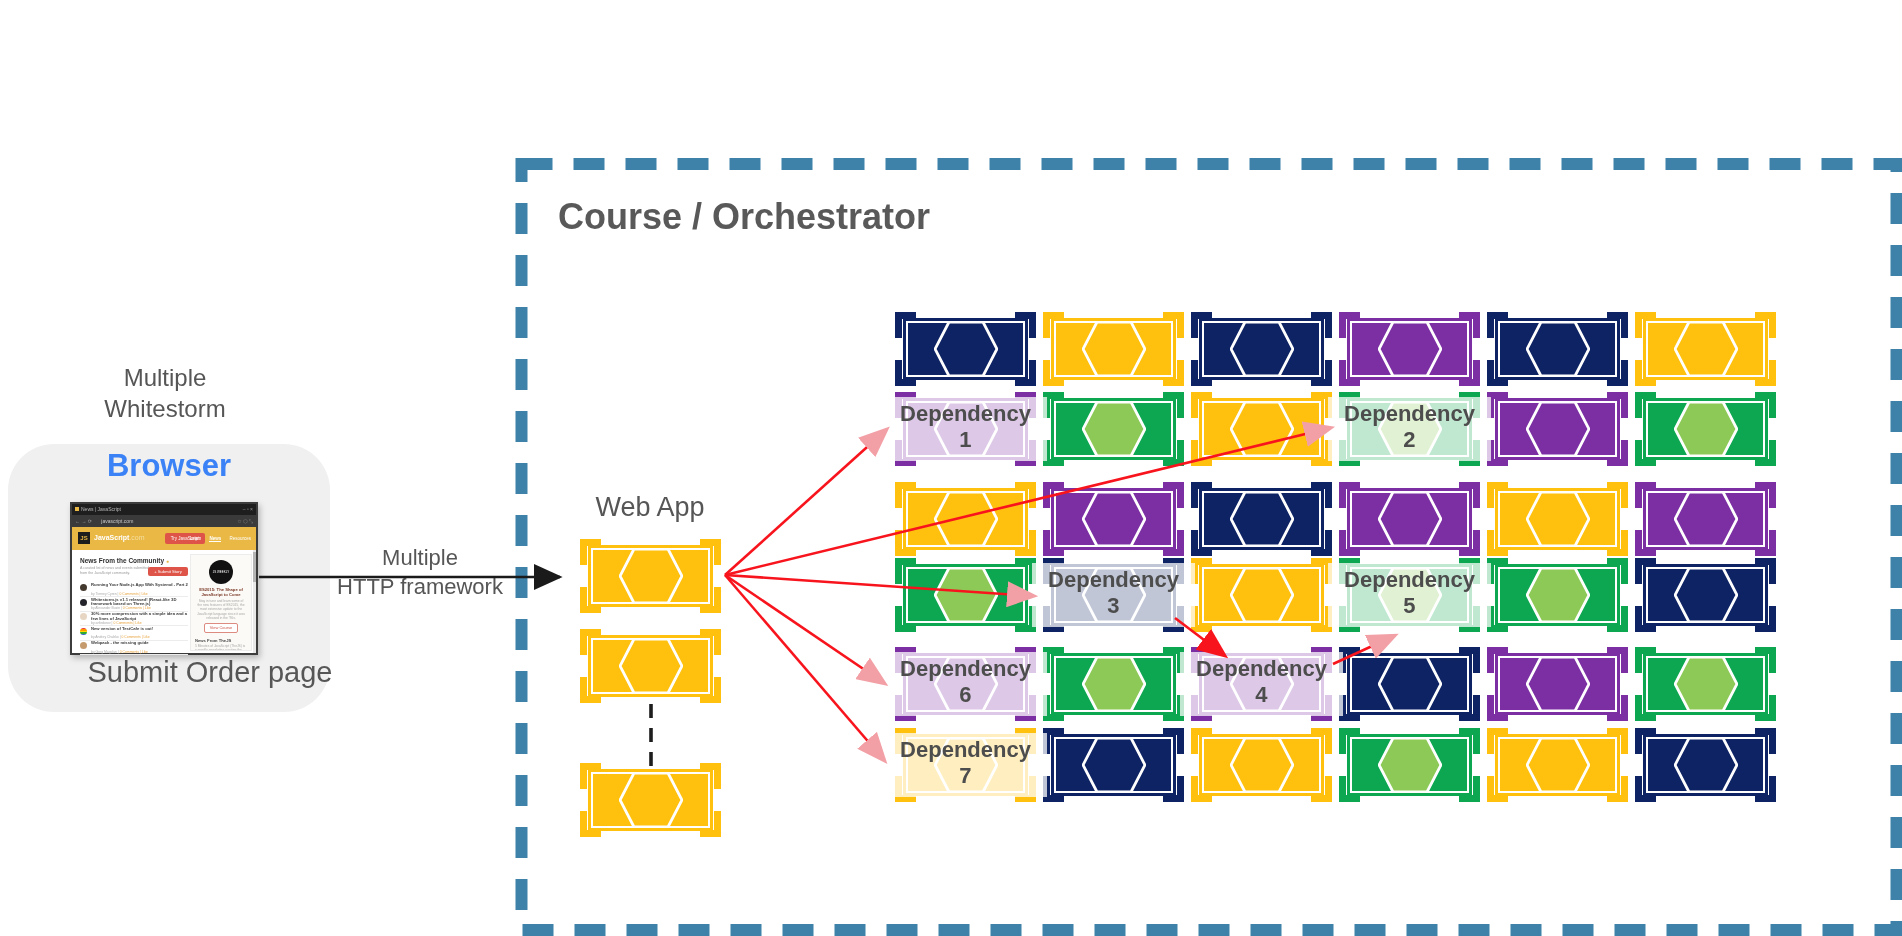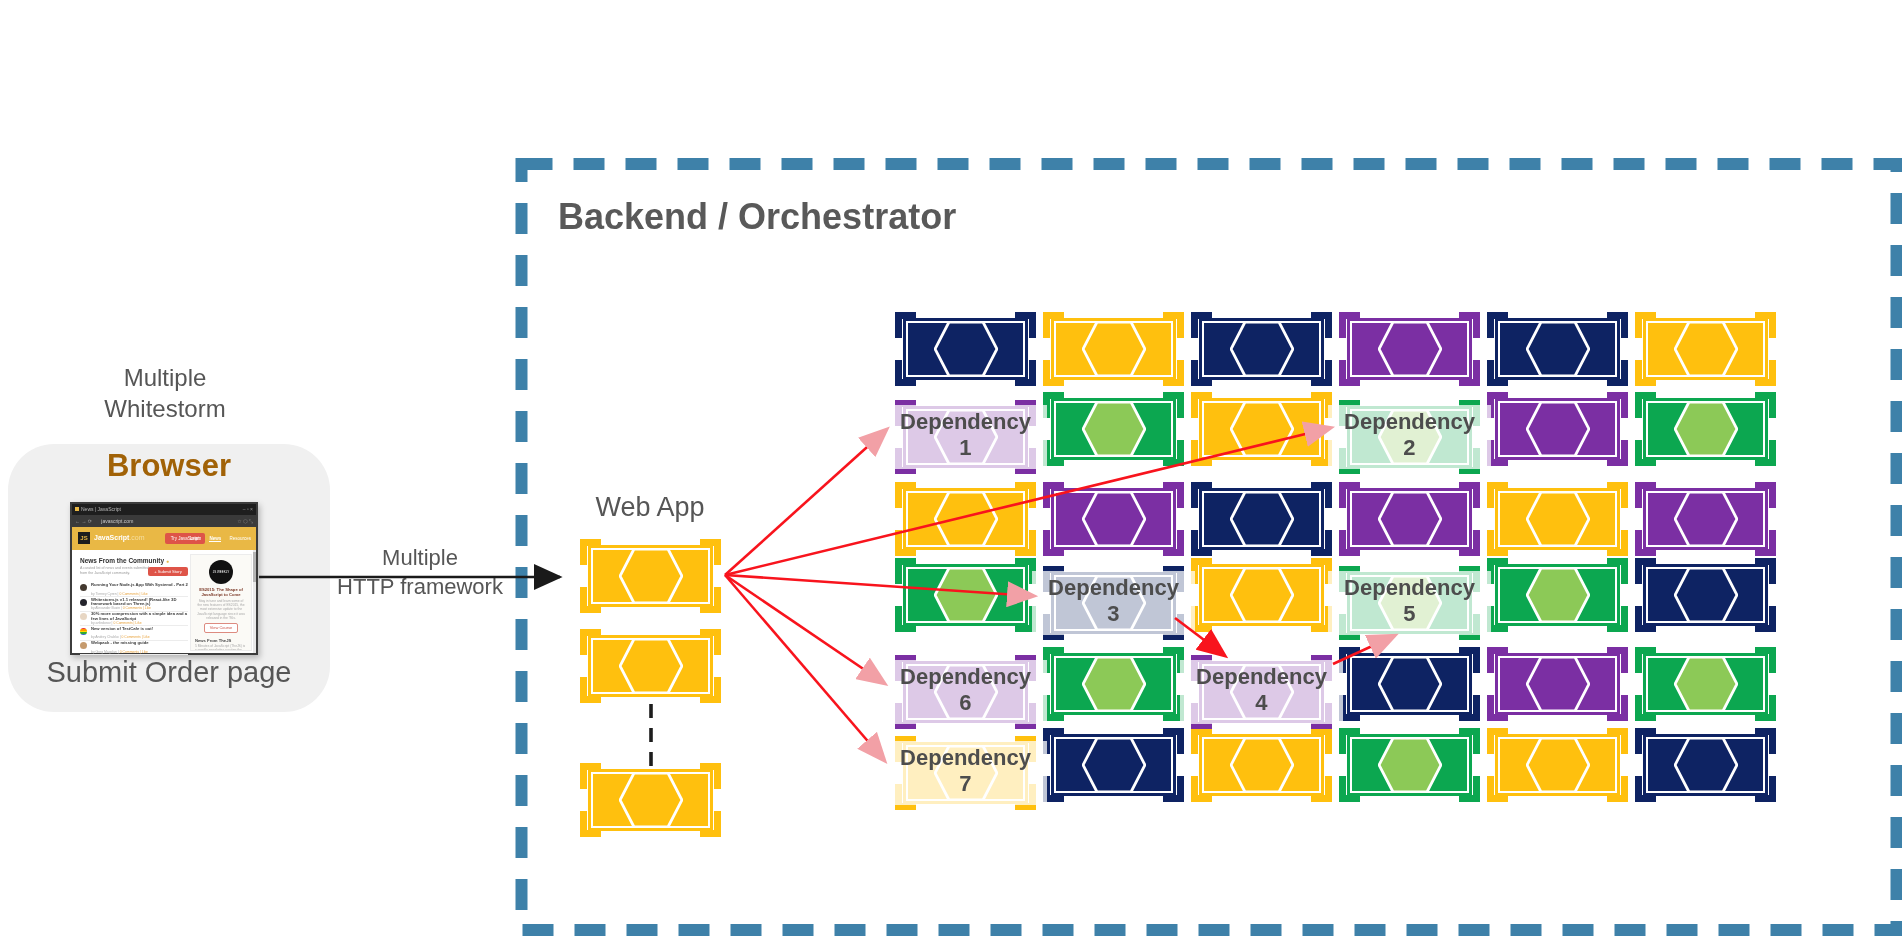--- a/index.html
+++ b/index.html
@@ -5,22 +5,22 @@
   html,body{margin:0;padding:0;background:#fff;}
   .canvas{position:relative;width:1902px;height:936px;background:#fff;overflow:hidden;
           font-family:"Liberation Sans",sans-serif;}
   .abs{position:absolute;}
 
   .title{left:180px;top:18px;width:1640px;text-align:center;font-size:72px;font-weight:800;
          letter-spacing:-2px;color:#0b0b0b;}
 
   .cust-label{left:55px;top:362px;width:220px;text-align:center;font-size:24px;line-height:31px;color:#565656;}
   .browser-panel{left:8px;top:444px;width:322px;height:268px;background:#f0f0f0;border-radius:46px;}
-  .browser-title{left:8px;top:448px;width:322px;text-align:center;font-size:31px;font-weight:bold;color:#a16207;}
-  .submit-label{left:0px;top:656px;width:338px;text-align:center;font-size:29px;color:#565656;}
+  .browser-title{left:8px;top:448px;width:322px;text-align:center;font-size:31px;font-weight:bold;color:#3b82f6;}
+  .submit-label{left:0px;top:656px;width:338px;text-align:center;font-size:29px;color:#565656;padding-left:41px;}
 
   .http-label{left:320px;top:543px;width:200px;text-align:center;font-size:22px;line-height:29px;color:#565656;}
 
   .backend-label{left:558px;top:196px;font-size:36px;font-weight:bold;color:#595959;}
   .webapp-label{left:575px;top:492px;width:150px;text-align:center;font-size:27px;color:#565656;}
 
   
   .cont{position:absolute;width:137px;height:62px;}
   .cont .br{position:absolute;width:14px;height:19px;}
   .cont .br.tl{left:-2px;top:-6px;border-left:7px solid;border-top:7px solid;}
@@ -28,21 +28,21 @@
   .cont .br.bl{left:-2px;bottom:-6px;border-left:7px solid;border-bottom:7px solid;}
   .cont .br.br2{right:-2px;bottom:-6px;border-right:7px solid;border-bottom:7px solid;}
   .cont .rect{position:absolute;left:6px;right:6px;top:0;bottom:0;}
   .cont .rect::after{content:'';position:absolute;inset:3px;border:2px solid #fff;}
   .cont svg.hex{position:absolute;left:50%;top:50%;transform:translate(-50%,-50%);}
   .cont .wash{position:absolute;left:-13px;right:-13px;top:-1px;bottom:-1px;
               background:rgba(255,255,255,0.74);z-index:2;}
   .cont .deplab{position:absolute;left:50%;top:3px;transform:translateX(-50%);z-index:3;
                 width:max-content;text-align:center;font-size:22px;line-height:26px;
                 font-weight:bold;color:#4d4d4d;}
-  .dep{z-index:3;margin-top:8px;}
+  .dep{z-index:3;}
 
   
   .shot{left:70px;top:502px;width:188px;height:153px;background:#fff;border:2px solid #3c3c3c;
         box-sizing:border-box;box-shadow:2px 3px 6px rgba(0,0,0,0.25);font-family:"Liberation Sans",sans-serif;}
   .shot .row{position:absolute;left:0;right:0;overflow:hidden;white-space:nowrap;}
   .titlebar{top:0;height:11px;background:#1e1e1e;color:#b9b9b9;font-size:5px;line-height:11px;}
   .titlebar .tabsq{display:inline-block;width:4px;height:4px;background:#e9b845;margin:0 2px 0 3px;}
   .titlebar .ctrls{position:absolute;right:3px;top:0;color:#999;}
   .addrbar{top:11px;height:12px;background:#3a3a3a;color:#9a9a9a;font-size:5px;line-height:12px;}
   .addrbar .url{color:#c9c9c9;margin-left:8px;}
@@ -162,21 +162,21 @@
     </div>
   </div>
 
   <div class="abs submit-label">Submit Order page</div>
 
   <div class="abs http-label">
     <div>Multiple</div>
     <div>HTTP framework</div>
   </div>
 
-  <div class="abs backend-label">Backend / Orchestrator</div>
+  <div class="abs backend-label">Course / Orchestrator</div>
   <div class="abs webapp-label">Web App</div>
 
   <div id="webapp-stack">
       <div class="cont" style="left: 582px; top: 545px;">
         <div class="br tl" style="border-color: rgb(255, 192, 14);"></div>
         <div class="br tr" style="border-color: rgb(255, 192, 14);"></div>
         <div class="br bl" style="border-color: rgb(255, 192, 14);"></div>
         <div class="br br2" style="border-color: rgb(255, 192, 14);"></div>
         <div class="rect" style="background: rgb(255, 192, 14);"></div>
         <svg class="hex" width="64" height="56">

